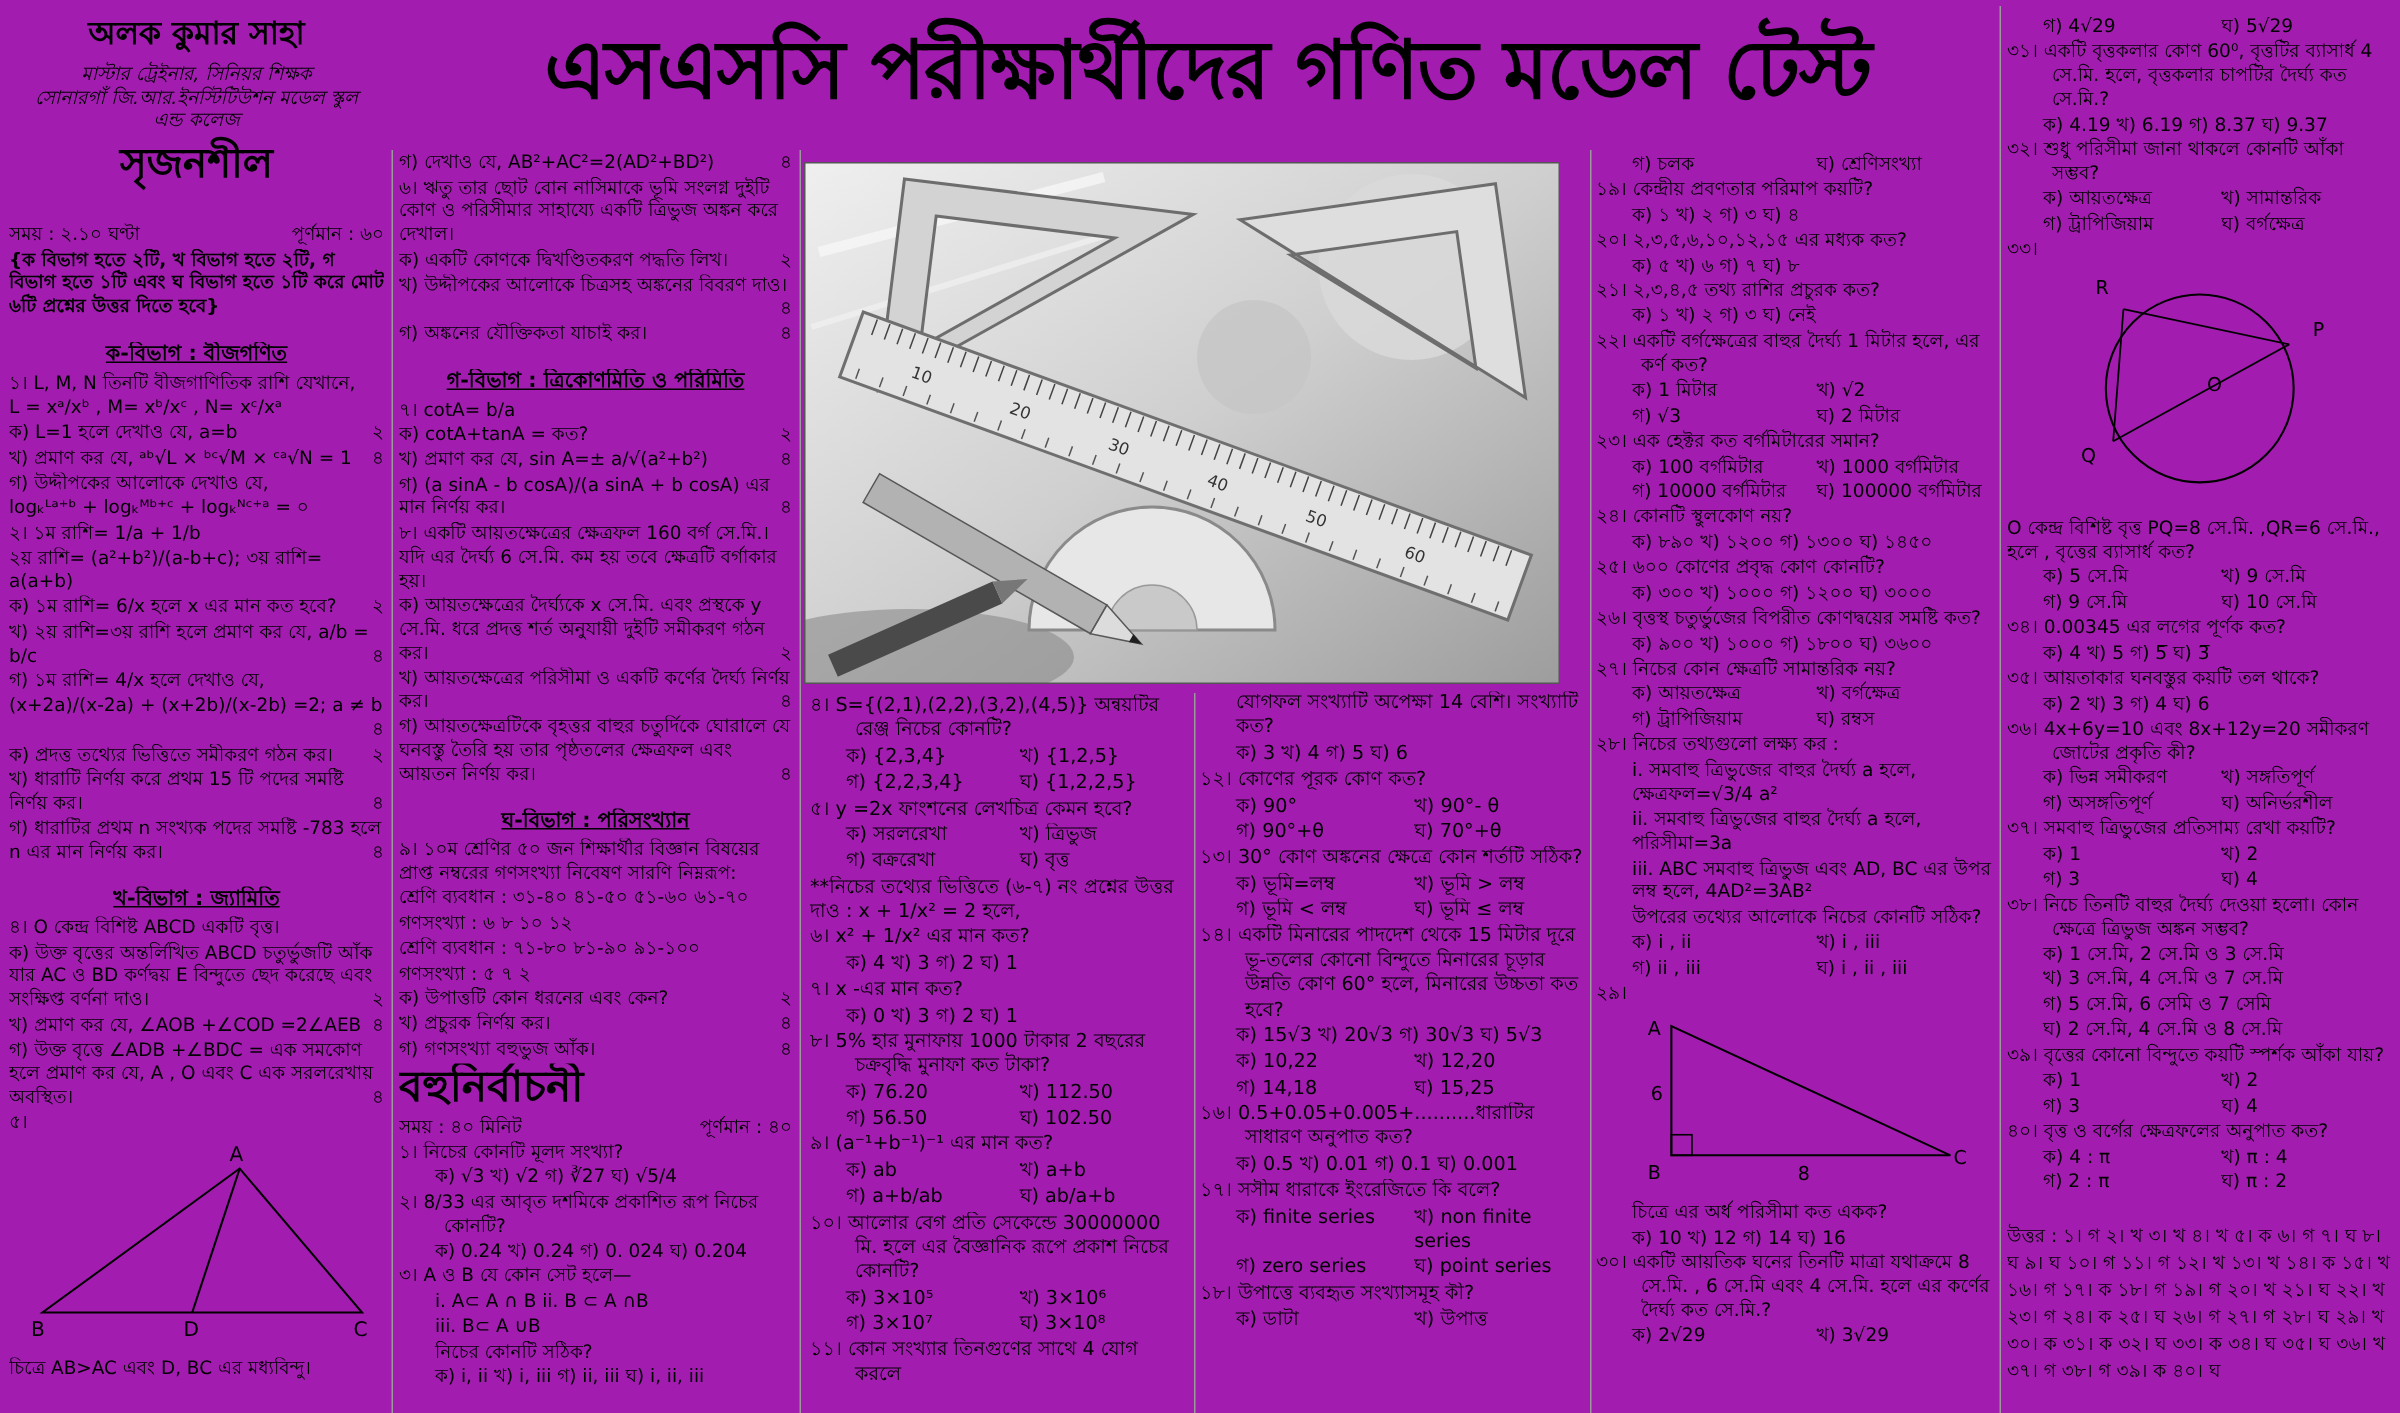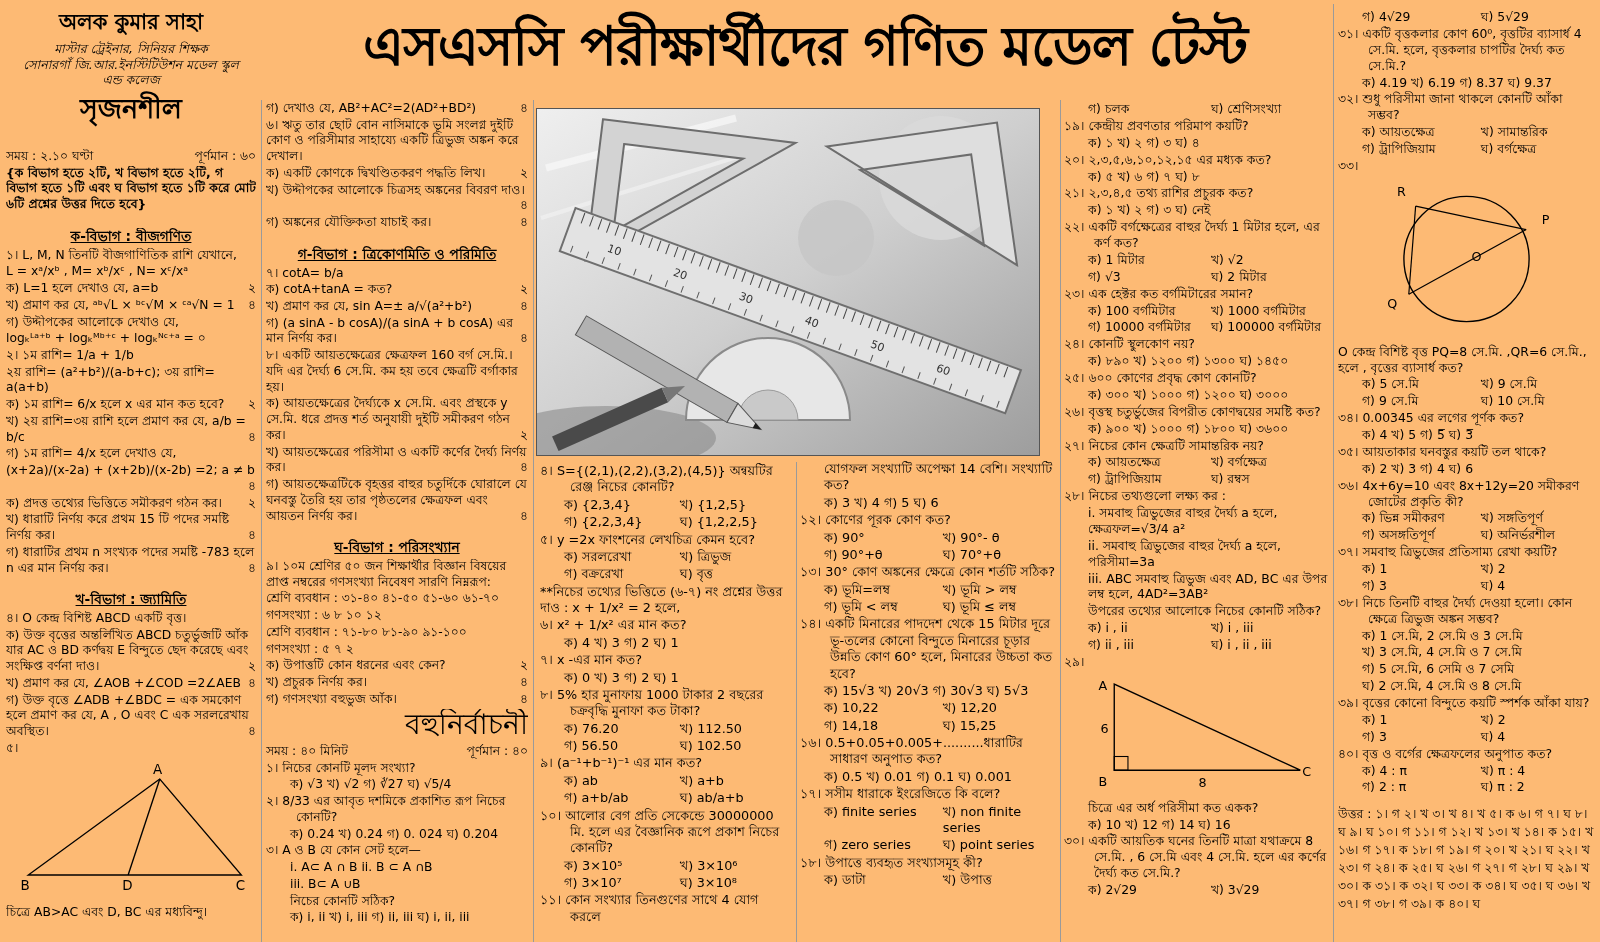--- a/index.html
+++ b/index.html
@@ -1,46 +1,46 @@
 <!DOCTYPE html>
 <html><head>
 <meta charset="utf-8">
 <style>
   html,body{margin:0;padding:0}
   body{width:1600px;height:942px;position:relative;background:#fdfdfd;color:#000;
        font-family:"DejaVu Sans",sans-serif;overflow:hidden}
-  .page{position:absolute;inset:0;background:#fdba74}
+  .page{position:absolute;inset:0;background:#a21caf}
   
   .masthead{position:absolute;left:4px;top:6px;width:254px;text-align:center}
   .mh-name{font-size:21px;font-weight:bold}
   .mh-line{font-size:12.5px;font-style:italic;line-height:1.25}
   .mh-sec{font-size:27px;font-weight:bold;}
   
   .main-title{position:absolute;left:278px;top:2px;width:1054px;height:96px;
       display:flex;align-items:center;justify-content:center;
       font-size:54px;font-weight:bold;white-space:nowrap;letter-spacing:-1px}
   
   .col{position:absolute;line-height:1.28}
   .c1{left:6px;top:148px;width:250px;font-size:12.3px}
   .c2{left:266px;top:100px;width:262px;font-size:12.3px}
   .c3{left:540px;top:462px;width:250px;font-size:12.8px}
   .c4{left:800px;top:460px;width:256px;font-size:12.8px}
   .c5{left:1064px;top:100px;width:264px;font-size:12.4px}
   .c6{left:1338px;top:8px;width:256px;font-size:12.4px}
   .li{overflow:hidden;margin:1px 0}
   .h{font-weight:bold;text-align:center;text-decoration:underline;font-size:1.12em;margin:15px 0 2px}
-  .big{font-weight:normal;text-align:right;text-decoration:none;font-size:2.3em;line-height:1.15;margin:2px 0}
+  .big{font-weight:bold;text-align:left;text-decoration:none;font-size:2.3em;line-height:1.15;margin:2px 0}
   .bold{font-weight:bold}
   .meta{display:flex;justify-content:space-between}
   .mark{float:right;margin-left:6px}
   .opt2{display:grid;grid-template-columns:1.05fr 1fr;padding-left:24px}
   .qn{padding-left:30px;text-indent:-30px}
   .ind{padding-left:24px}
   .fig{text-align:center;margin:3px 0}
-  .ansr{margin-top:10px;line-height:1.45;text-align:left}
+  .ansr{margin-top:20px;line-height:1.45;text-align:left}
   
   .vline{position:absolute;width:1px;background:#9a9a9a}
   .v1{left:261px;top:100px;height:842px}
   .v2{left:533px;top:100px;height:842px}
   .v3{left:796px;top:462px;height:480px}
   .v4{left:1060px;top:100px;height:842px}
   .v5{left:1333px;top:4px;height:938px}
   
   .photo{position:absolute;left:536px;top:108px;width:504px;height:348px}
   svg text{font-family:"DejaVu Sans",sans-serif}

